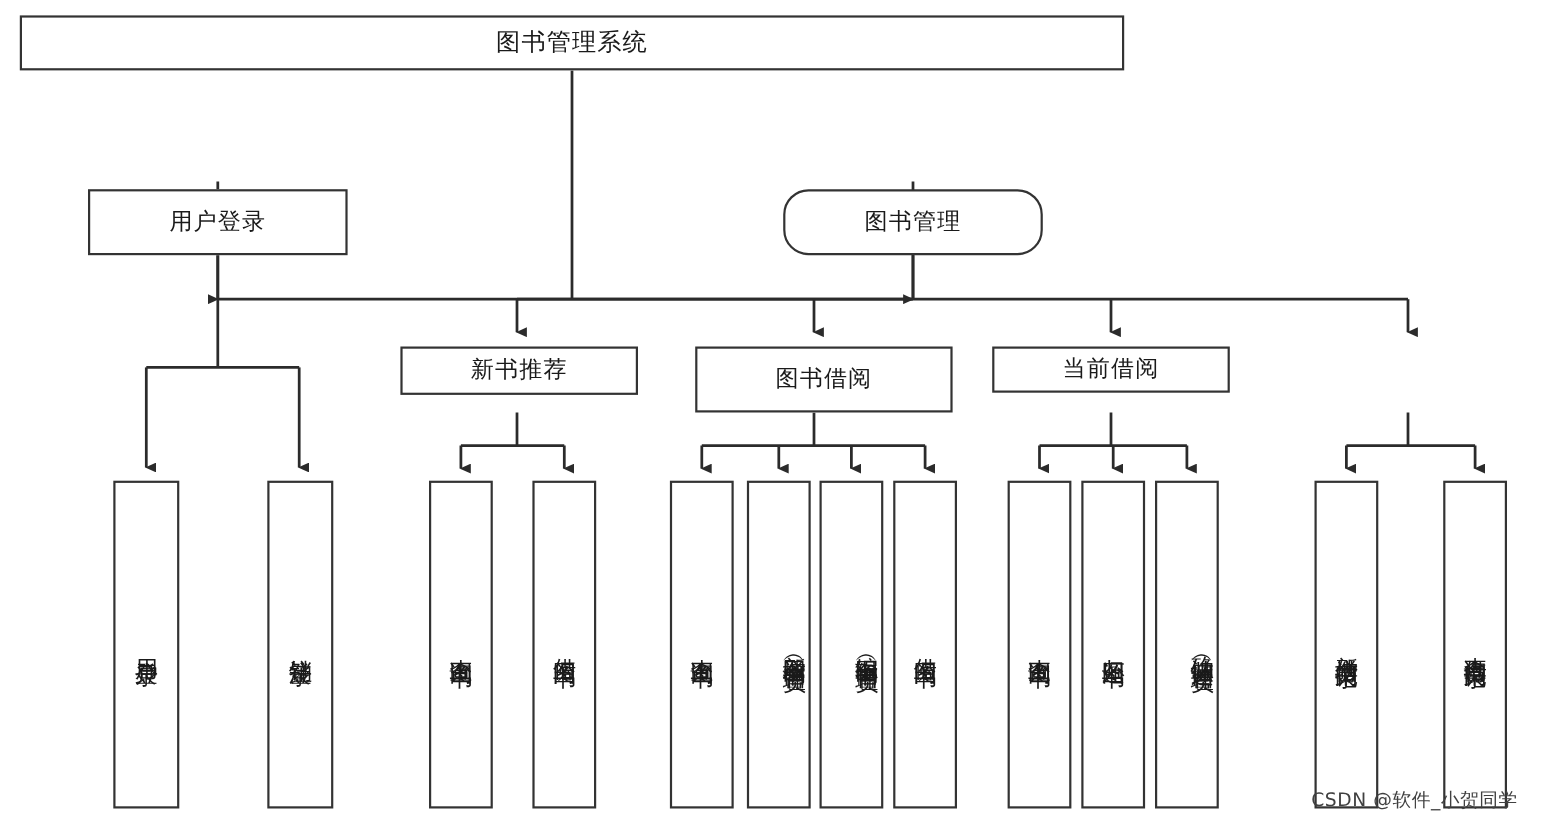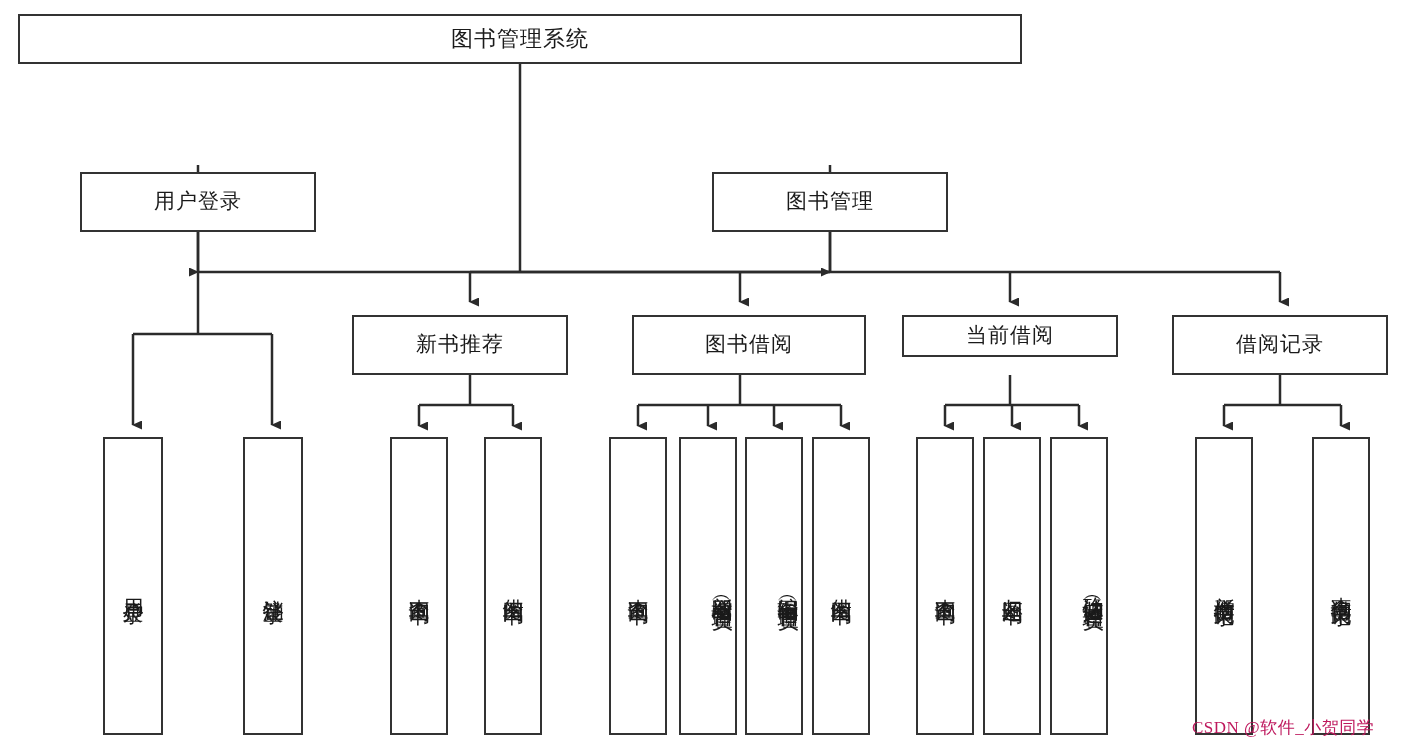--- a/index.html
+++ b/index.html
@@ -57,25 +57,24 @@
   }
   .node-v.v-center {
     align-items: center;
     padding-top: 0;
   }
   .title-node {
     font-size: 22px;
   }
   .watermark {
     position: absolute;
-    color: #be185d;
+    color: #404040;
     font-size: 17px;
     white-space: nowrap;
     letter-spacing: 0.5px;
-    font-family: Liberation Serif, serif;
   }
 </style>
 </head>
 <body>
 
 <div id="diagram-root">
 
   <svg id="edges-layer" width="1405" height="747" viewBox="0 0 1405 747" xmlns="http://www.w3.org/2000/svg">
     <defs>
       <marker id="arrowhead" markerWidth="9" markerHeight="10" refX="4.5" refY="9" orient="auto" markerUnits="userSpaceOnUse">
@@ -127,36 +126,33 @@
     </g>
   </svg>
 
   <div class="node node-h title-node" style="left:18px; top:14px; width:1004px; height:50px;">
     <span>图书管理系统</span>
   </div>
 
   <div class="node node-h" style="left:80px; top:172px; width:236px; height:60px;">
     <span>用户登录</span>
   </div>
-  <div class="node node-h" style="left:712px; top:172px; width:236px; height:60px;">
+  <div class="node node-h" style="left:712px; top:172px; width:236px; height:60px;border-radius:23px;">
     <span>图书管理</span>
   </div>
 
-  <div class="node node-h" style="left:352px; top:315px; width:216px; height:60px;">
+  <div class="node node-h" style="left:364px; top:315px; width:216px; height:44px;">
     <span>新书推荐</span>
   </div>
   <div class="node node-h" style="left:632px; top:315px; width:234px; height:60px;">
     <span>图书借阅</span>
   </div>
   <div class="node node-h" style="left:902px; top:315px; width:216px; height:42px;">
     <span>当前借阅</span>
   </div>
-  <div class="node node-h" style="left:1172px; top:315px; width:216px; height:60px;">
-    <span>借阅记录</span>
-  </div>
 
   <div class="node node-v v-center" style="left:103px; top:437px; width:60px; height:298px;">
     <span>用户登录</span>
   </div>
   <div class="node node-v v-center" style="left:243px; top:437px; width:60px; height:298px;">
     <span>注销登录</span>
   </div>
 
   <div class="node node-v v-center" style="left:390px; top:437px; width:58px; height:298px;">
     <span>查询图书</span>

